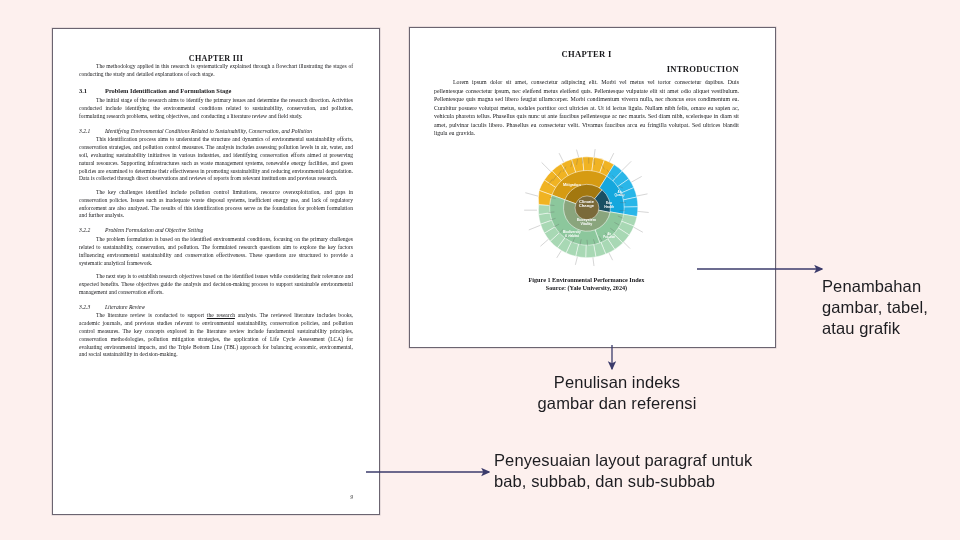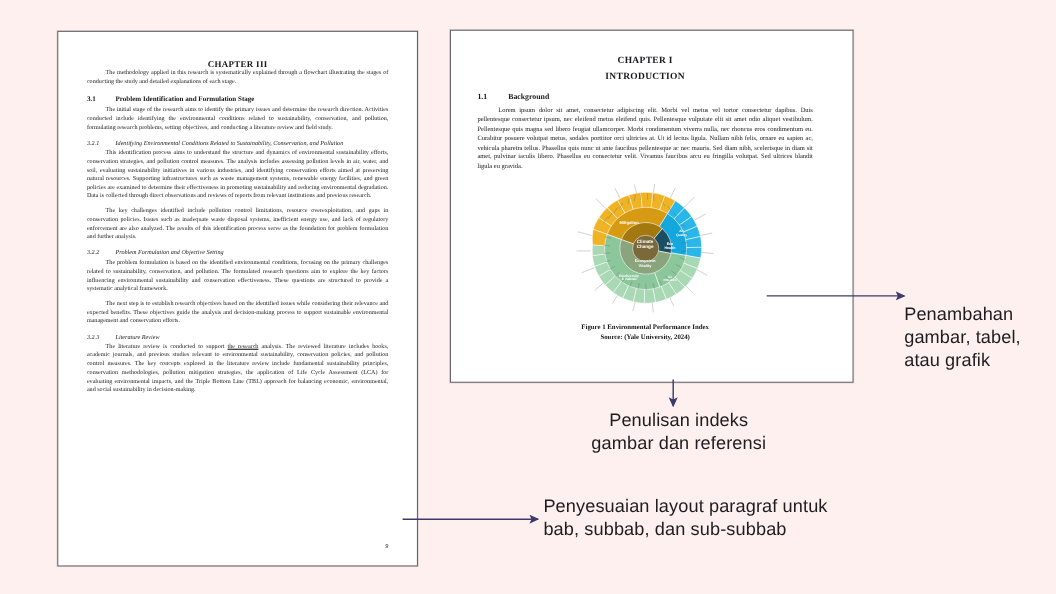--- a/index.html
+++ b/index.html
@@ -28,21 +28,21 @@
     color:#18181b;
   }
   #page-right .doc-inner{padding:22px 36px 6px 24px;}
 
   .ch-title{
     text-align:center;font-weight:bold;letter-spacing:.3px;
     font-size:8.1px;line-height:1.05;
   }
   #page-right .ch-title{font-size:8.6px;}
   .ch-title.second{margin-top:5px;}
-  #page-right .ch-title.second{margin-top:6px;}
+  #page-right .ch-title.second{margin-top:6px;text-align:right;}
 
   p.body{
     text-align:justify;margin:0;
     font-size:5.55px;line-height:1.42;
     text-indent:17px;
   }
   #page-right p.body{font-size:5.9px;line-height:1.45;text-indent:19px;}
   p.body + p.body{margin-top:5.5px;}
   .lead{margin-top:8px;}
   #page-right .lead{margin-top:4px;}
@@ -136,24 +136,20 @@
     </div>
     <div class="page-num">9</div>
   </div>
 
   <div class="page" id="page-right">
     <div class="doc-inner">
 
       <div class="ch-title">CHAPTER I</div>
       <div class="ch-title second">INTRODUCTION</div>
 
-      <div class="h2">
-        <span class="num">1.1</span>
-        <span class="txt">Background</span>
-      </div>
       <p class="body lead">Lorem ipsum dolor sit amet, consectetur adipiscing elit. Morbi vel metus vel tortor consectetur dapibus. Duis pellentesque consectetur ipsum, nec eleifend metus eleifend quis. Pellentesque vulputate elit sit amet odio aliquet vestibulum. Pellentesque quis magna sed libero feugiat ullamcorper. Morbi condimentum viverra nulla, nec rhoncus eros condimentum eu. Curabitur posuere volutpat metus, sodales porttitor orci ultricies at. Ut id lectus ligula. Nullam nibh felis, ornare eu sapien ac, vehicula pharetra tellus. Phasellus quis nunc ut ante faucibus pellentesque ac nec mauris. Sed diam nibh, scelerisque in diam sit amet, pulvinar iaculis libero. Phasellus eu consectetur velit. Vivamus faucibus arcu eu fringilla volutpat. Sed ultrices blandit ligula eu gravida.</p>
 
       <div class="figure-wrap">
         <svg class="sunburst" width="152" height="128" viewBox="0 0 260 220" aria-label="Environmental Performance Index sunburst">
           <g transform="translate(130,108)">
 
             <g stroke="#9a9a9a" stroke-width="0.7" fill="none">
               <path d="M-62,-62 L-78,-78"></path>
                 <path d="M-40,-78 L-48,-94"></path>
               <path d="M-14,-86 L-18,-100"></path>

